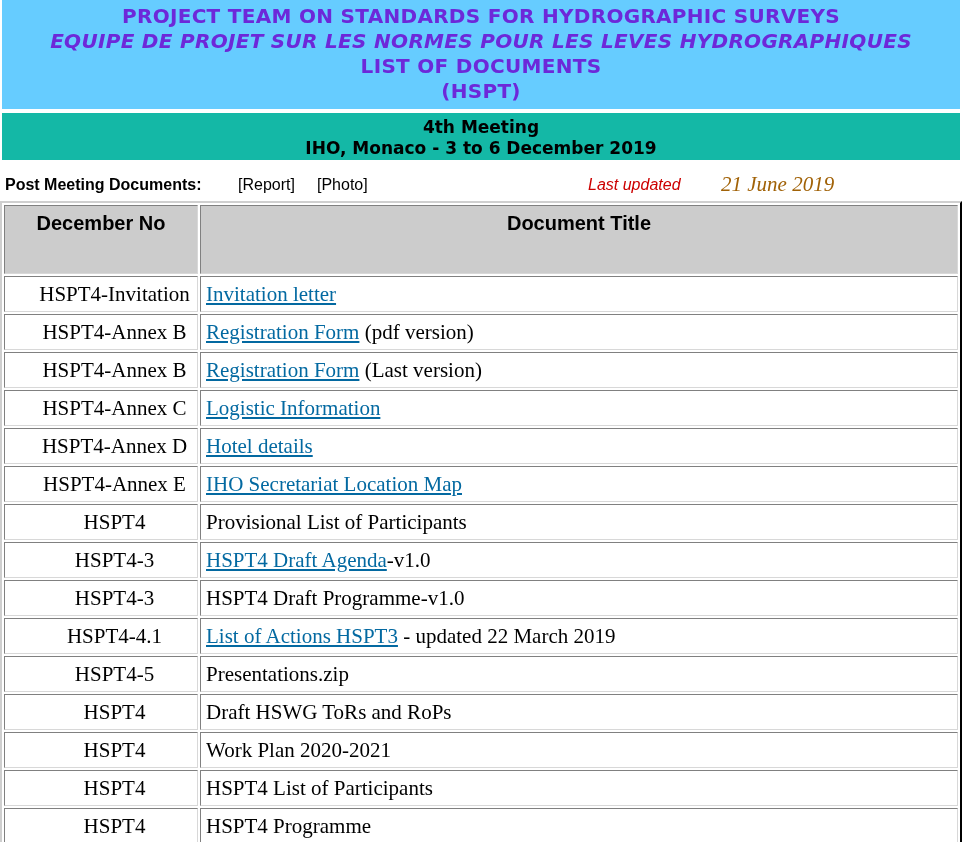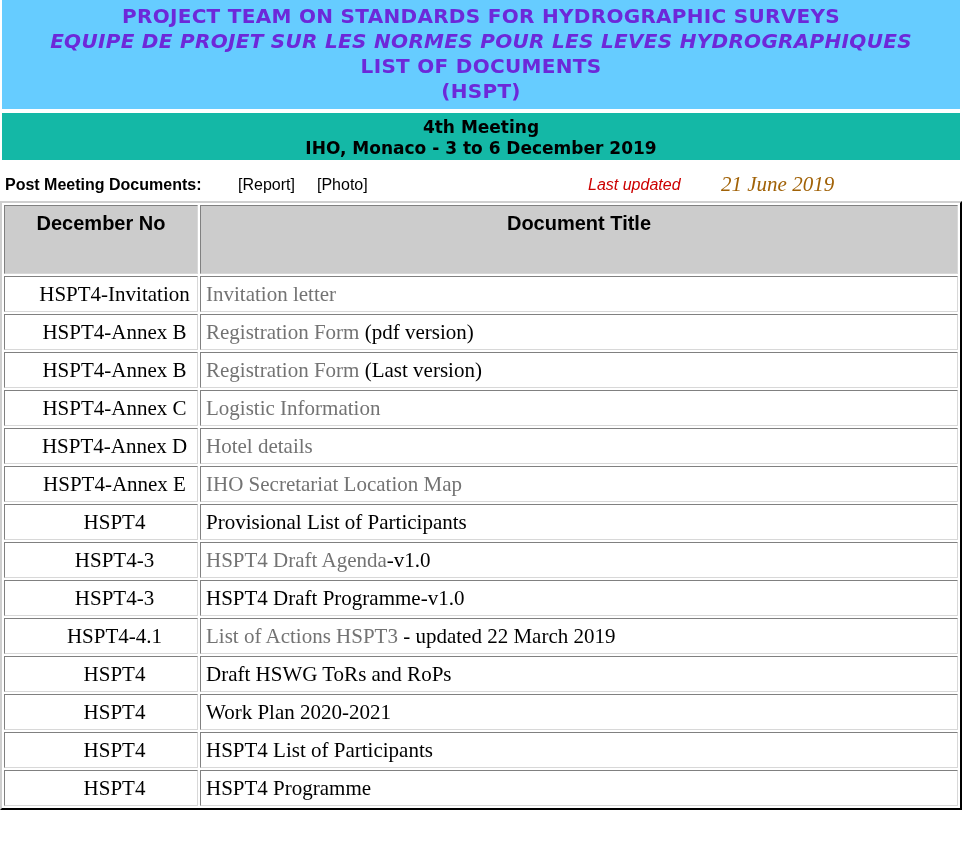--- a/index.html
+++ b/index.html
@@ -40,21 +40,21 @@
       border: 1px solid #808080; border-right-color: #d8d8d8; border-bottom-color: #d8d8d8;
       padding: 0 5px;
     }
     table.docs th {
       background: #cccccc; height: 61px; vertical-align: top; padding-top: 6px;
       font-family: "Liberation Sans", sans-serif; font-size: 20px; font-weight: bold;
     }
     table.docs th.no { width: 182px; }
     table.docs td { height: 34px; vertical-align: middle; }
     table.docs td.no { text-align: center; padding-left: 32px; }
-    table.docs a { color: #737373; cursor: pointer; }
+    table.docs a { color: #0369a1; text-decoration: underline; cursor: pointer; }
   </style>
 </head>
 <body>
 
 <div class="banner">
   <div>PROJECT TEAM ON STANDARDS FOR HYDROGRAPHIC SURVEYS</div>
   <div class="it">EQUIPE DE PROJET SUR LES NORMES POUR LES LEVES HYDROGRAPHIQUES</div>
   <div>LIST OF DOCUMENTS</div>
   <div>(HSPT)</div>
 </div>
@@ -114,20 +114,24 @@
       </tr>
       <tr>
         <td class="no">HSPT4-3</td>
         <td><span style="white-space: pre;">HSPT4 Draft Programme-v1.0</span></td>
       </tr>
       <tr>
         <td class="no">HSPT4-4.1</td>
         <td><a>List of Actions HSPT3</a><span style="white-space: pre;"> - updated 22 March 2019</span></td>
       </tr>
       <tr>
+        <td class="no">HSPT4-5</td>
+        <td><span style="white-space: pre;">Presentations.zip</span></td>
+      </tr>
+      <tr>
         <td class="no">HSPT4</td>
         <td><span style="white-space: pre;">Draft HSWG ToRs and RoPs</span></td>
       </tr>
       <tr>
         <td class="no">HSPT4</td>
         <td><span style="white-space: pre;">Work Plan 2020-2021</span></td>
       </tr>
       <tr>
         <td class="no">HSPT4</td>
         <td><span style="white-space: pre;">HSPT4 List of Participants</span></td>

